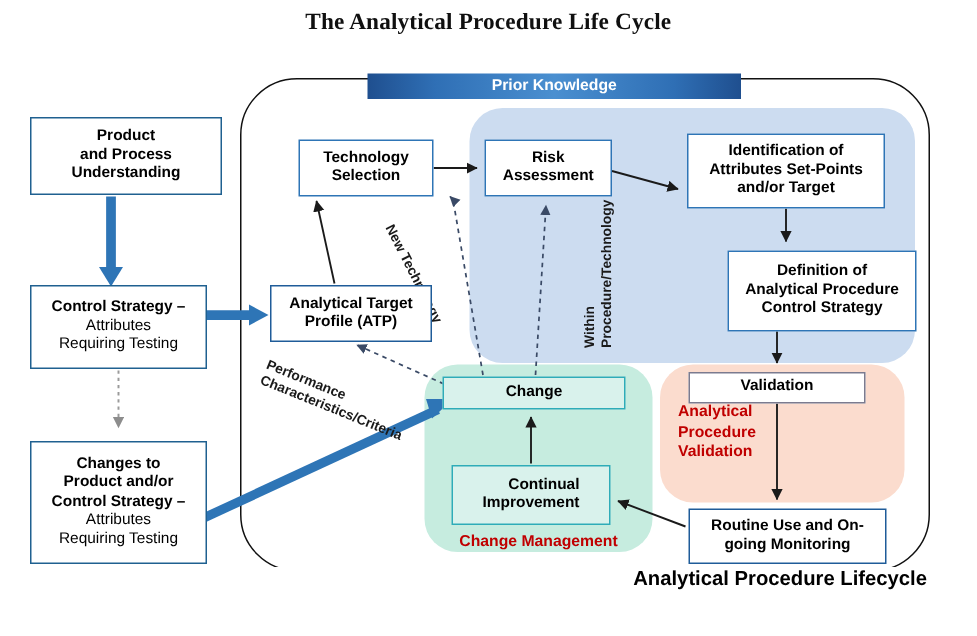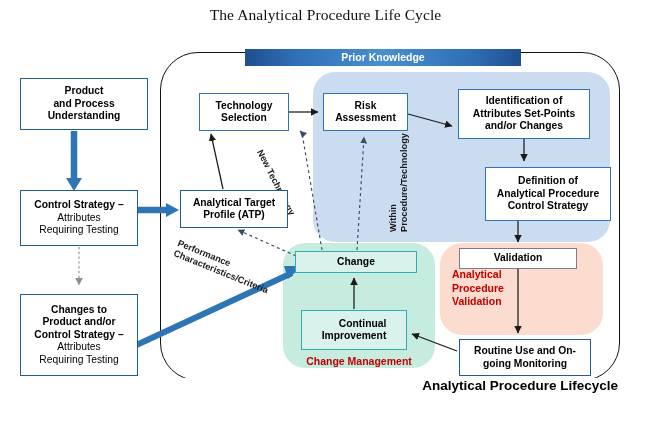--- a/index.html
+++ b/index.html
@@ -2,32 +2,32 @@
 <html><head>
 <meta charset="utf-8">
 <style>
   html,body{margin:0;padding:0;background:#ffffff;}
   body{width:651px;height:424px;position:relative;overflow:hidden;
        font-family:"Liberation Sans","DejaVu Sans",sans-serif;color:#000;}
   #stage{position:absolute;left:0;top:0;width:651px;height:424px;}
   svg#wires{position:absolute;left:0;top:0;width:651px;height:424px;pointer-events:none;}
 
   .ttl{position:absolute;left:0;top:6px;width:651px;text-align:center;
-       font-family:"Liberation Serif","DejaVu Serif",serif;font-weight:normal;
+       font-family:"Liberation Serif","DejaVu Serif",serif;font-weight:bold;
        font-size:15.5px;letter-spacing:.1px;color:#101010;}
 
   .outer{position:absolute;left:160px;top:52px;width:458px;height:327px;
          border:1.6px solid #111;border-radius:38px;background:transparent;}
 
   .panel{position:absolute;border-radius:22px;}
   .panel-dev{left:313px;top:72px;width:297px;height:170px;background:#ccdcf0;}
   .panel-val{left:440px;top:243px;width:163px;height:92px;background:#fbdcce;}
   .panel-chg{left:283px;top:243px;width:152px;height:125px;background:#c6ecdf;}
 
-  .banner{position:absolute;left:245px;top:49px;width:276px;height:17px;
+  .banner{position:absolute;left:245px;top:49px;width:249px;height:17px;
           background:linear-gradient(90deg,#1f4f8f 0%,#2f6fb5 18%,#4a8fd0 50%,#2f6fb5 82%,#1f4f8f 100%);
           color:#fff;font-size:10.5px;font-weight:bold;text-align:center;
           line-height:17px;}
 
   .plabel{position:absolute;font-weight:bold;color:#c00000;}
   .lbl-dev{left:313px;top:74px;width:297px;text-align:center;font-size:11px;}
   .lbl-val{left:452px;top:268px;width:80px;font-size:10.5px;line-height:13.5px;text-align:left;}
   .lbl-chg{left:283px;top:355px;width:152px;text-align:center;font-size:10.5px;}
 
   .caption{position:absolute;left:160px;top:378px;width:458px;text-align:right;
@@ -197,21 +197,21 @@
     <div>
       <div>Analytical Target</div>
       <div>Profile (ATP)</div>
     </div>
   </div>
 
   <div class="box box-blue b-idp">
     <div>
       <div>Identification of</div>
       <div>Attributes Set-Points</div>
-      <div>and/or Changes</div>
+      <div>and/or Target</div>
     </div>
   </div>
 
   <div class="box box-blue b-def">
     <div>
       <div>Definition of</div>
       <div>Analytical Procedure</div>
       <div>Control Strategy</div>
     </div>
   </div>

